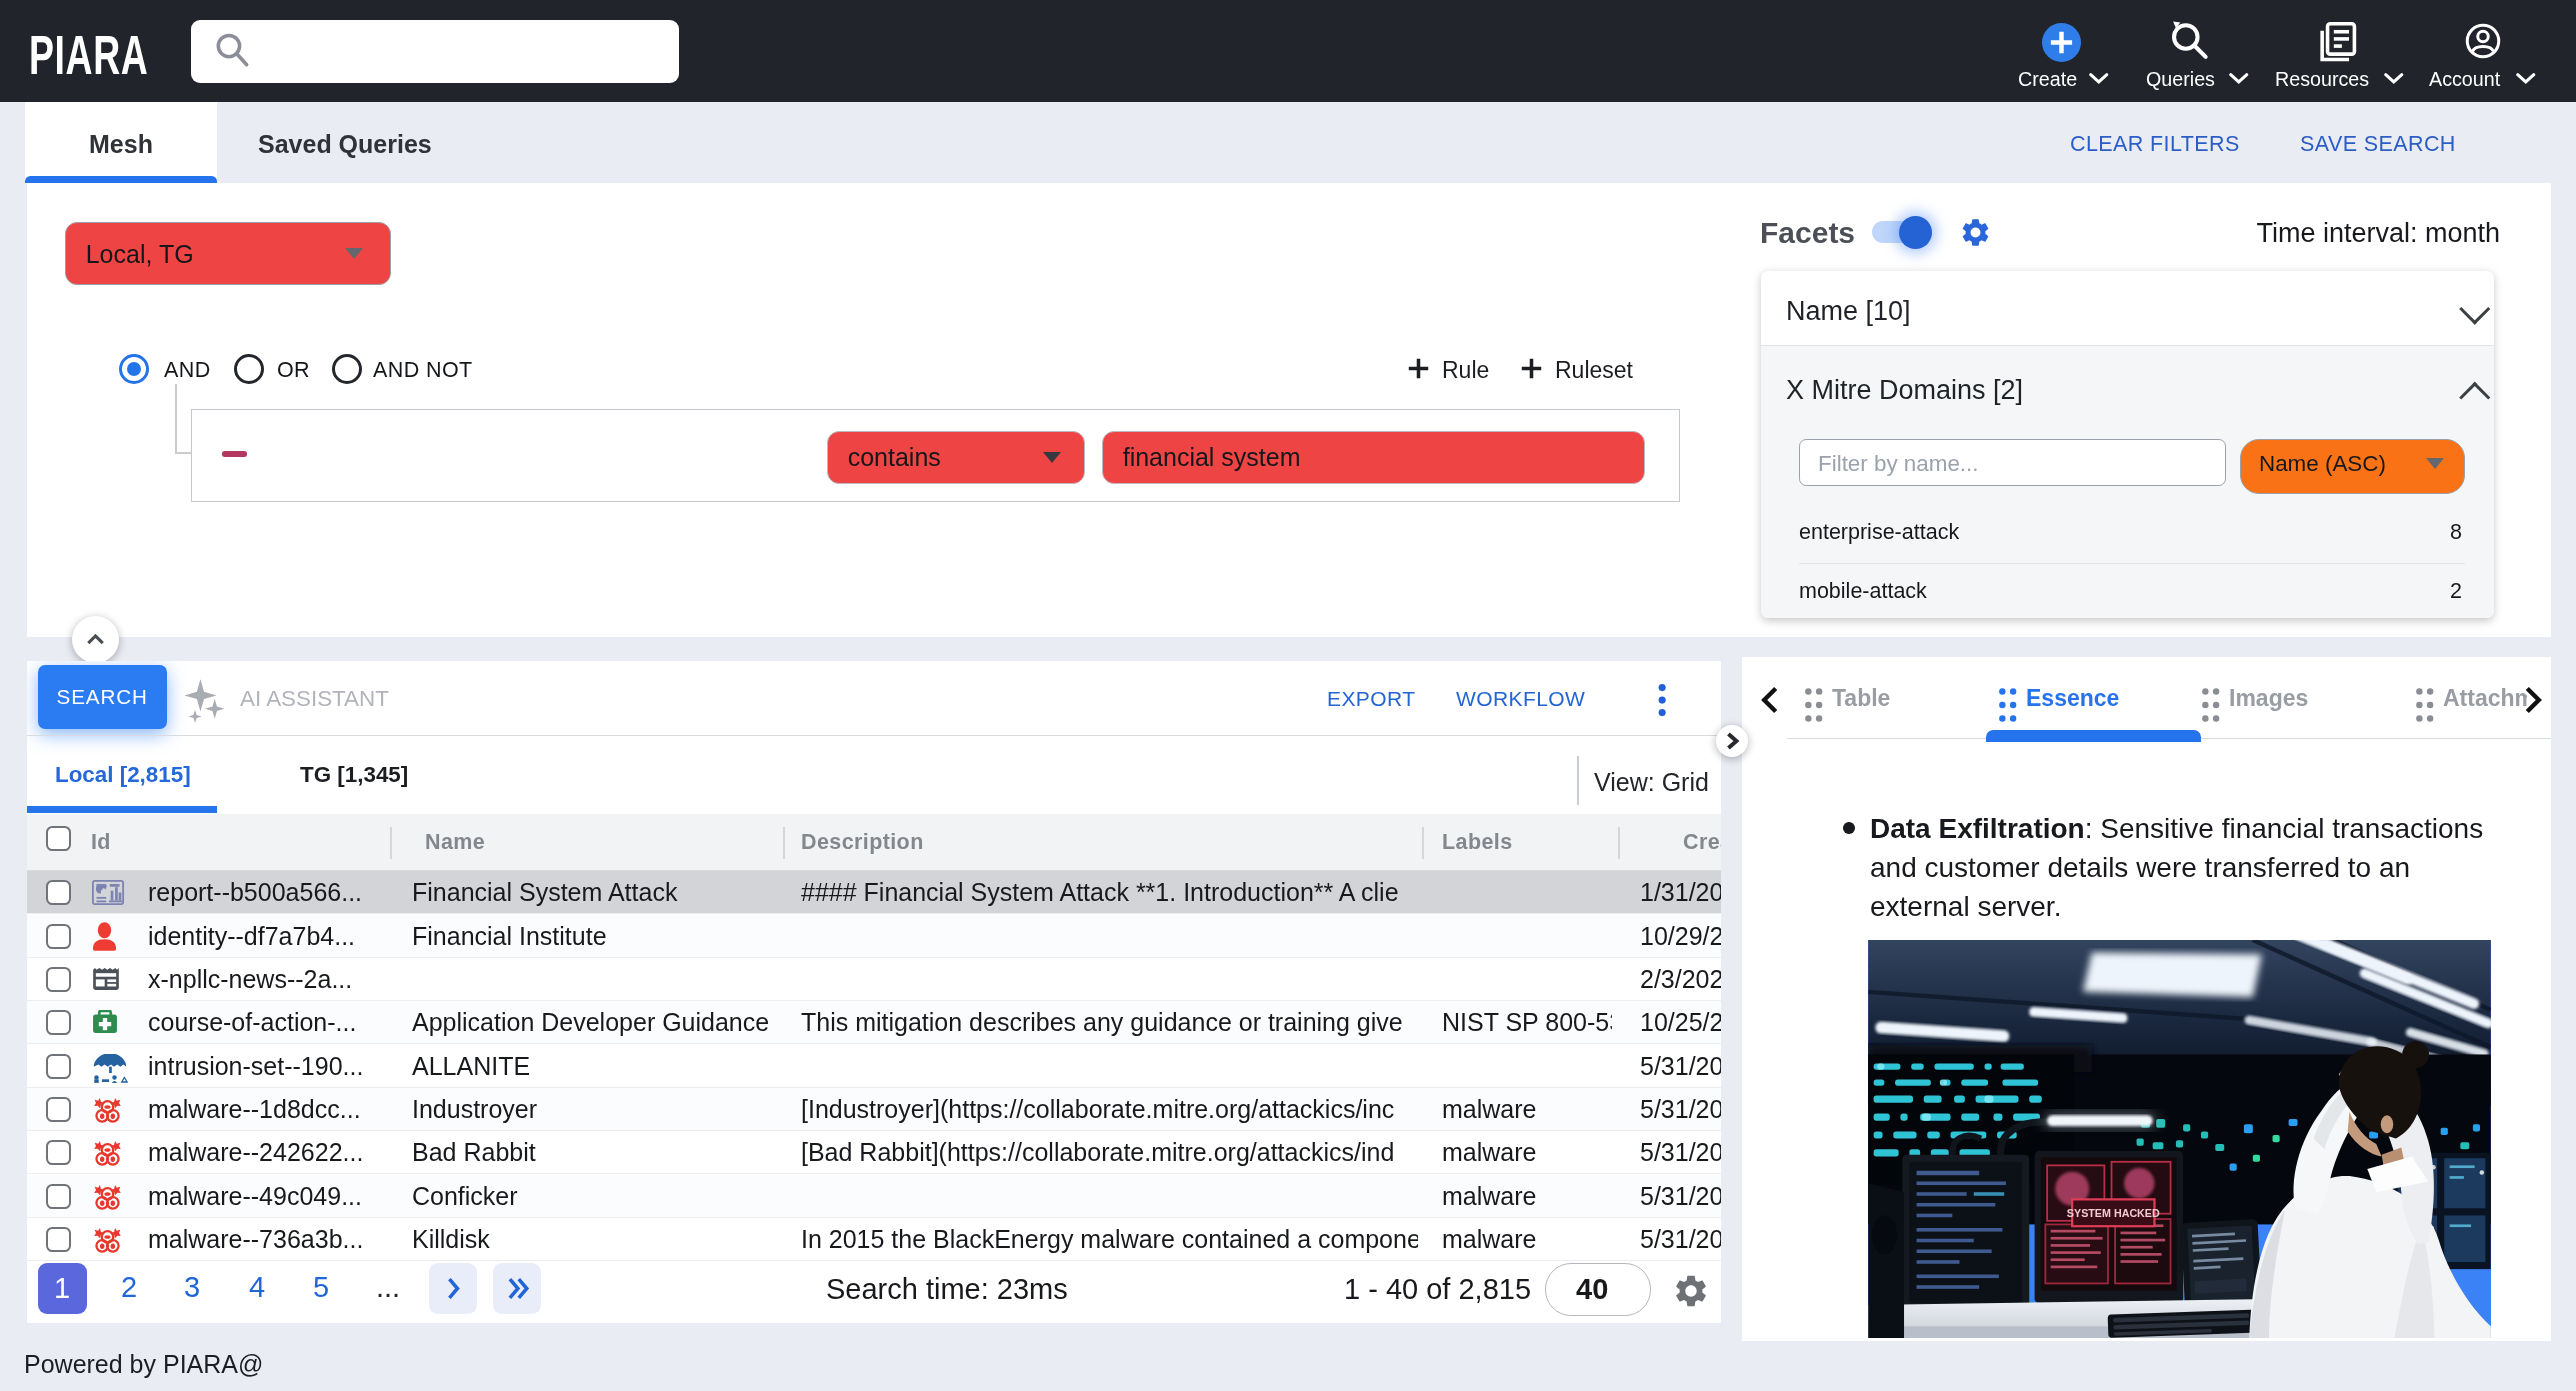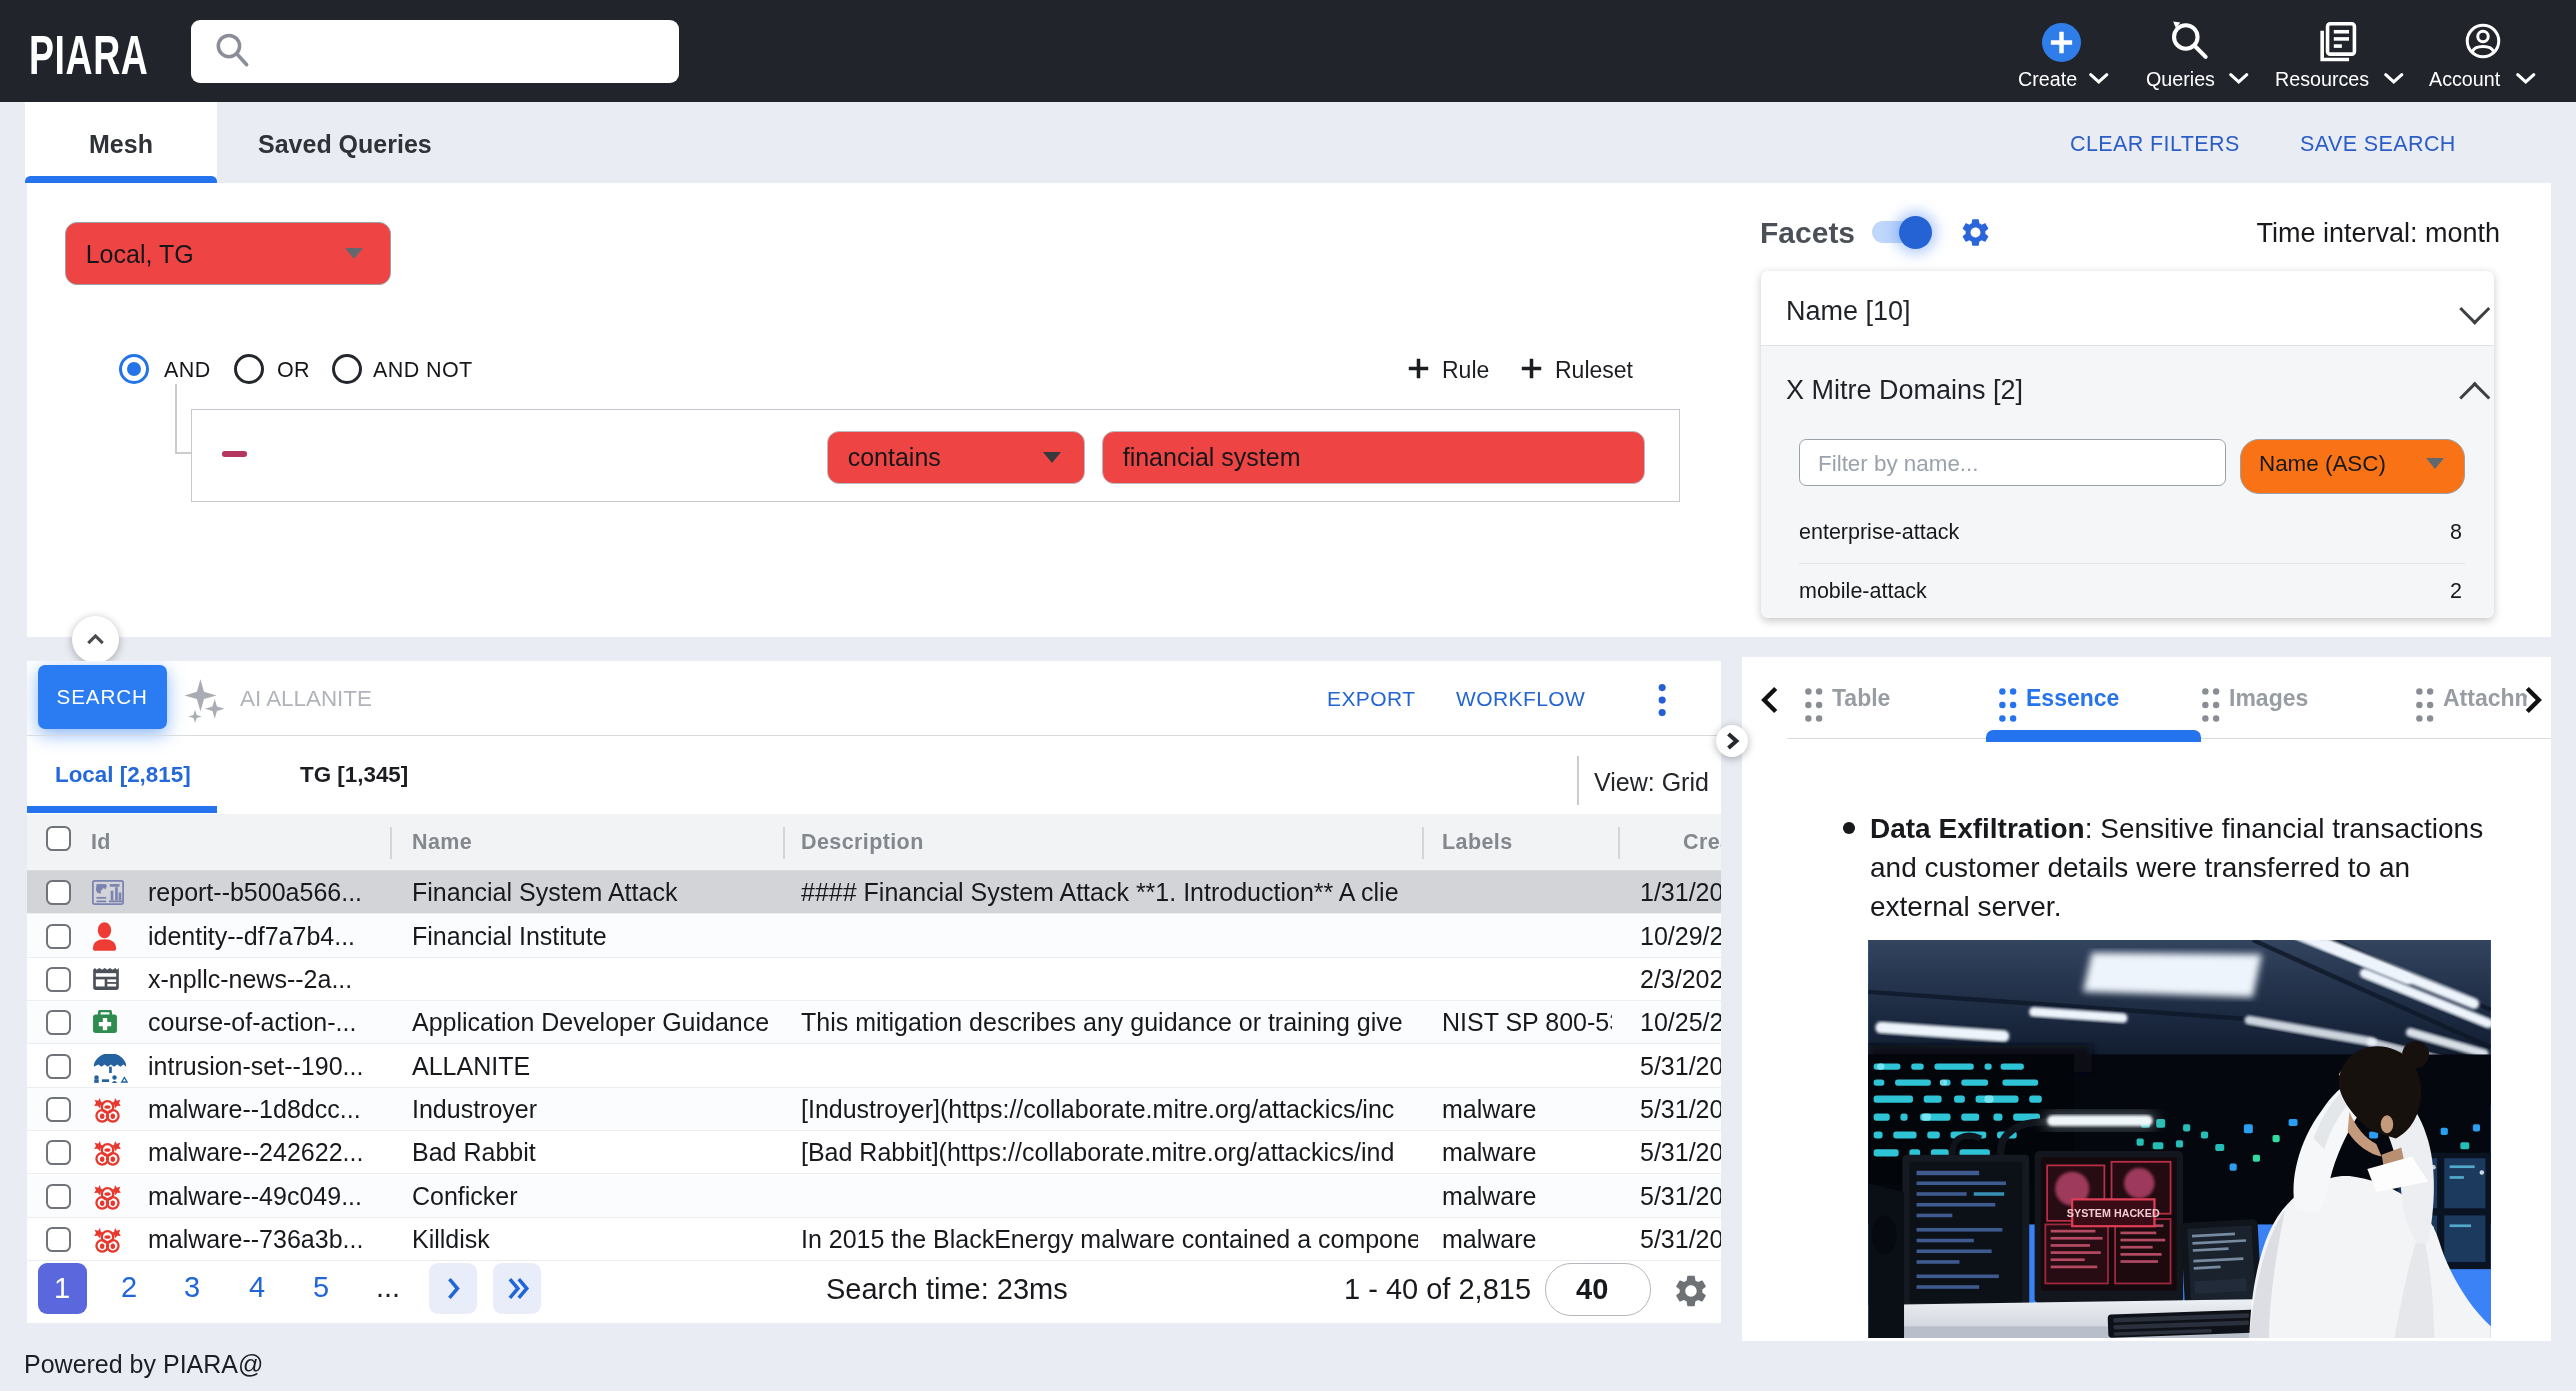--- a/index.html
+++ b/index.html
@@ -218,21 +218,21 @@
     </svg>
 </div>
 <div class="circlebtn" style="left:1716px;top:725px;width:32px;height:32px;z-index:5;">
   <svg width="32" height="32" viewBox="0 0 36 36">
       <path d="M14 10 L23 18 L14 26" fill="none" stroke="#26292e" stroke-width="4.5"></path>
     </svg>
 </div>
 
 <div id="bl">
   <div id="searchbtn">SEARCH</div>
-  <div id="aiassist">AI ALLANITE</div>
+  <div id="aiassist">AI ASSISTANT</div>
   <svg style="position:absolute;left:152px;top:13.4px;" width="50" height="50" viewBox="0 0 56 56">
     <path d="M24 6 L28 20 L42 24 L28 28 L24 42 L20 28 L6 24 L20 20 Z" fill="#a9adb3"></path>
     <path d="M40 28 L42.5 36.5 L51 39 L42.5 41.5 L40 50 L37.5 41.5 L29 39 L37.5 36.5 Z" fill="#a9adb3"></path>
     <path d="M18 40 L19.8 45.8 L25.5 47.5 L19.8 49.3 L18 55 L16.2 49.3 L10.5 47.5 L16.2 45.8 Z" fill="#a9adb3"></path>
   </svg>
   <div class="bllink" style="left:1300px;">EXPORT</div>
   <div class="bllink" style="left:1429px;">WORKFLOW</div>
   <svg style="position:absolute;left:1628px;top:22.4px" width="14.3" height="36" viewBox="0 0 16 40">
     <circle cx="8" cy="5" r="4" fill="#2360d6"></circle>
       <circle cx="8" cy="19" r="4" fill="#2360d6"></circle>
@@ -241,21 +241,21 @@
   <div id="bldivider"></div>
   <div id="localtab">Local [2,815]</div>
   <div id="tgtab">TG [1,345]</div>
   <div id="localunder"></div>
   <div id="vdiv"></div>
   <div id="viewgrid">View: Grid</div>
 
   <div id="thead">
     <div class="cb" style="top:11.6px;"></div>
     <div class="th" style="left:64px;">Id</div>
-    <div class="th" style="left:385px;">Name</div>
+    <div class="th" style="left:398px;">Name</div>
     <div class="th" style="left:774px;">Description</div>
     <div class="th" style="left:1415px;">Labels</div>
     <div class="th" style="left:1656px;">Created</div>
     <div class="coldiv" style="left:363px;"></div>
     <div class="coldiv" style="left:756px;"></div>
     <div class="coldiv" style="left:1395px;"></div>
     <div class="coldiv" style="left:1591px;"></div>
   </div>
 
   <div id="rows">

